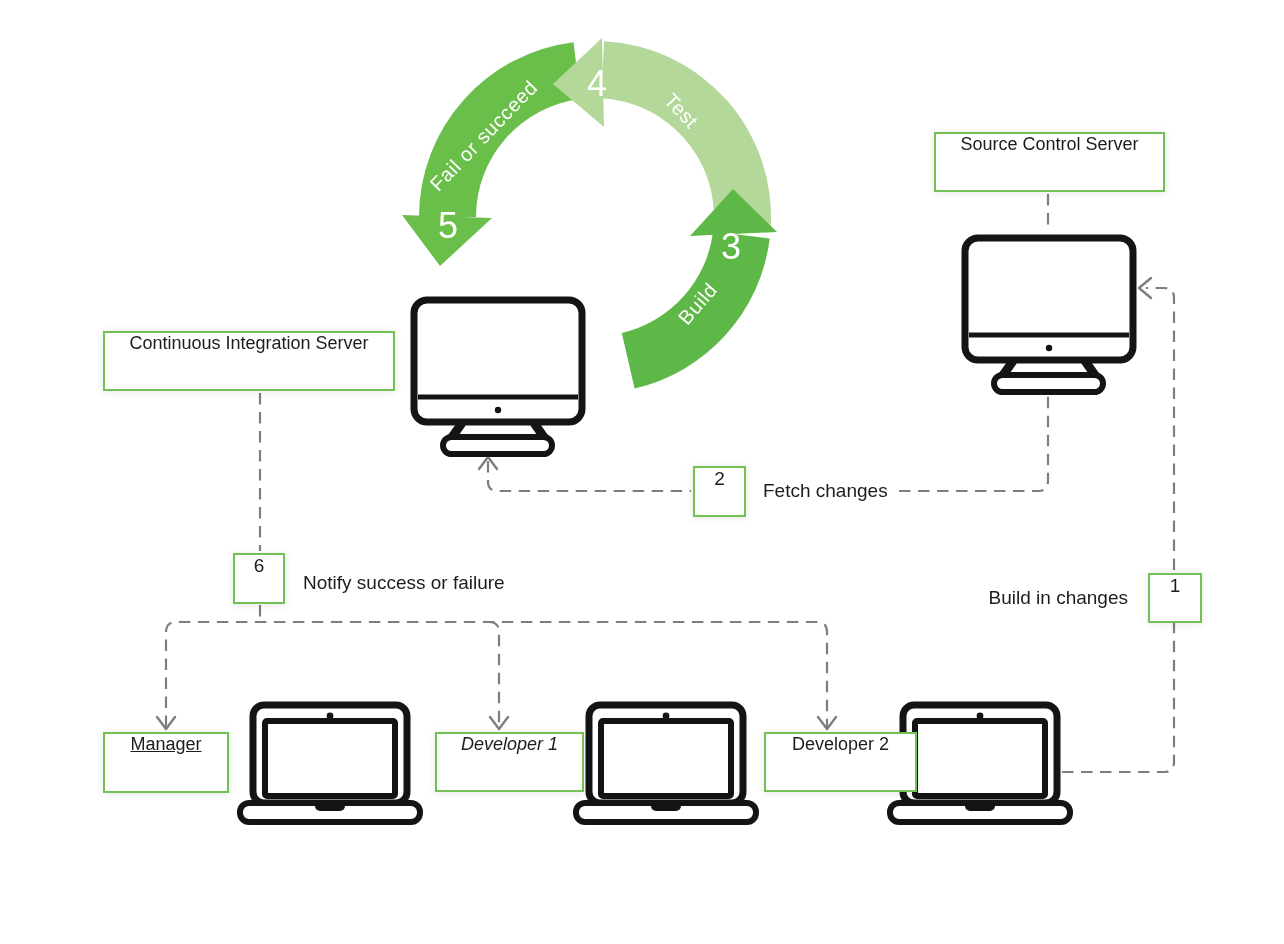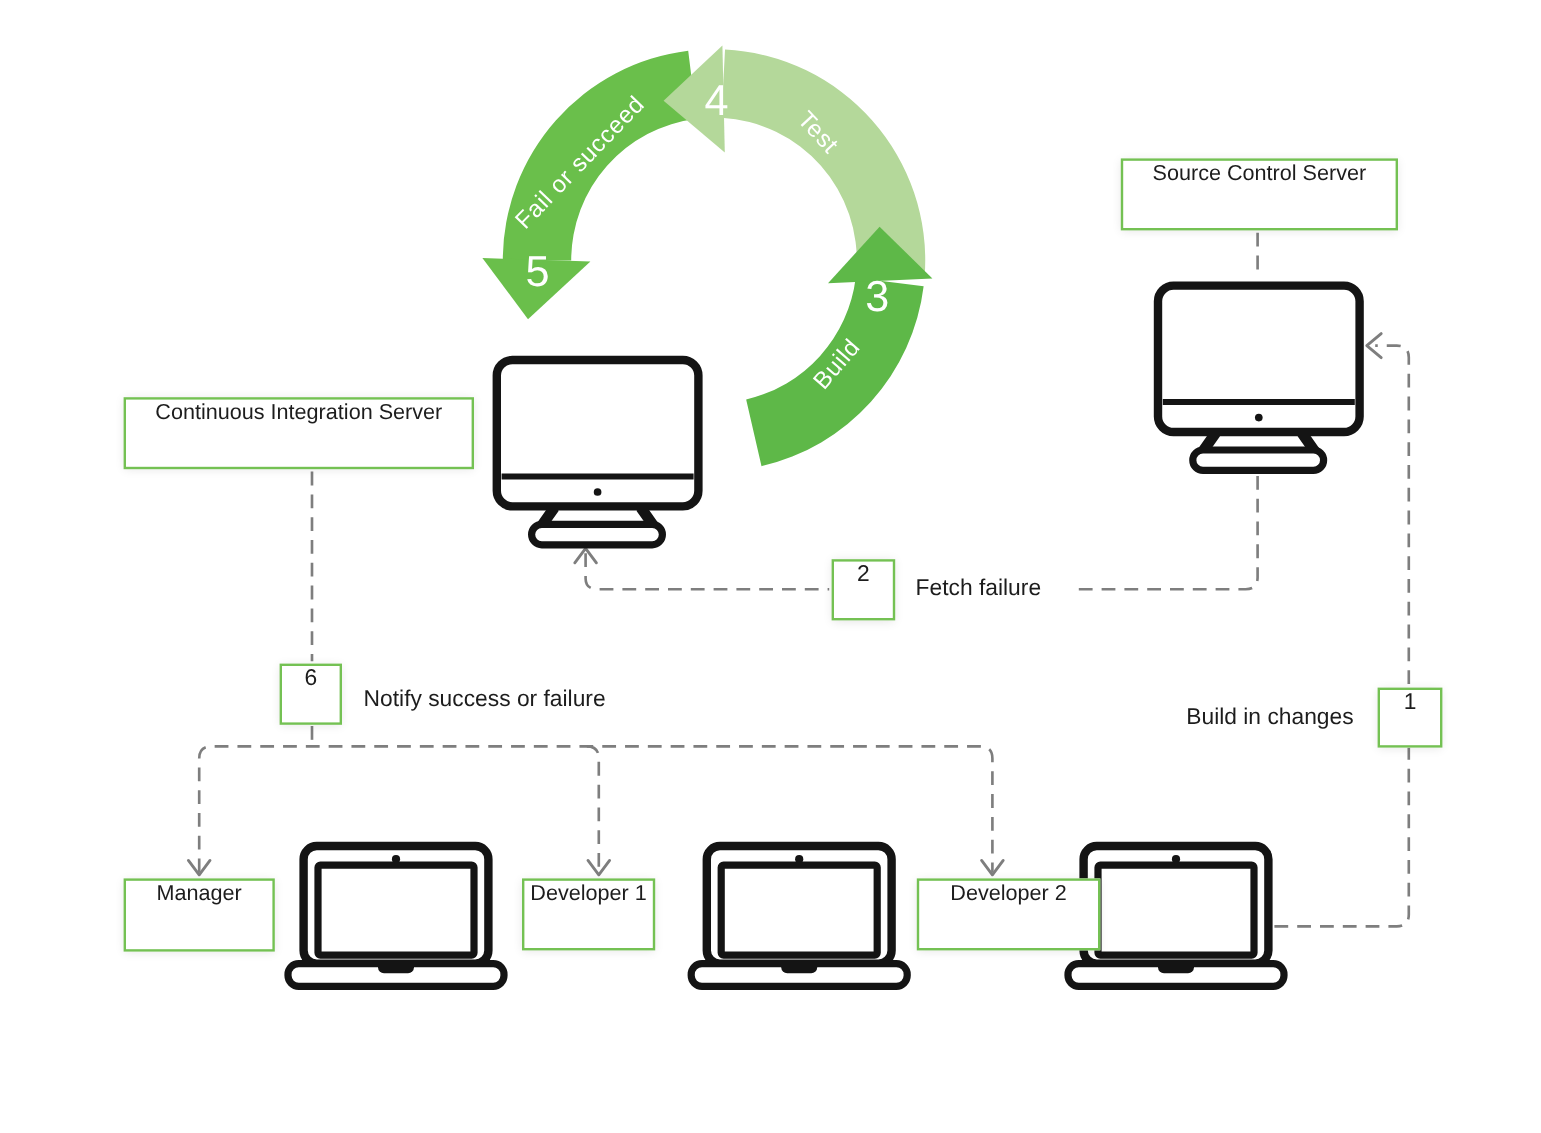--- a/index.html
+++ b/index.html
@@ -117,33 +117,33 @@
   </div>
 
   <div class="gbox small" style="left:233px;top:553px;width:52px;height:51px;">
     <span>6</span>
   </div>
 
   <div class="gbox small" style="left:1148px;top:573px;width:54px;height:50px;">
     <span>1</span>
   </div>
 
-  <div class="gbox" style="left:103px;top:732px;width:126px;height:61px;">
+  <div class="gbox" style="left:103px;top:732px;width:126px;height:61px;text-decoration:underline;">
     <span>Manager</span>
   </div>
 
-  <div class="gbox" style="left:435px;top:732px;width:111px;height:60px;">
+  <div class="gbox" style="left:435px;top:732px;width:149px;height:60px;font-style:italic;">
     <span>Developer 1</span>
   </div>
 
   <div class="gbox" style="left:764px;top:732px;width:153px;height:60px;">
     <span>Developer 2</span>
   </div>
 
-  <div class="conn-label" style="left:763px;top:481px;">Fetch failure</div>
+  <div class="conn-label" style="left:763px;top:481px;">Fetch changes</div>
 
   <div class="conn-label" style="left:303px;top:573px;">Notify success or failure</div>
 
   <div class="conn-label" style="left:980px;top:588px;width:148px;text-align:right;">Build in changes</div>
 
   <span class="cyc cyc-num" style="left:731px;top:247px;">3</span>
   <span class="cyc cyc-word" style="left:698px;top:304px;transform:translate(-50%,-50%) rotate(-49deg);">Build</span>
 
   <span class="cyc cyc-num" style="left:597px;top:84px;">4</span>
   <span class="cyc cyc-word" style="left:681px;top:111px;transform:translate(-50%,-50%) rotate(47deg);">Test</span>

